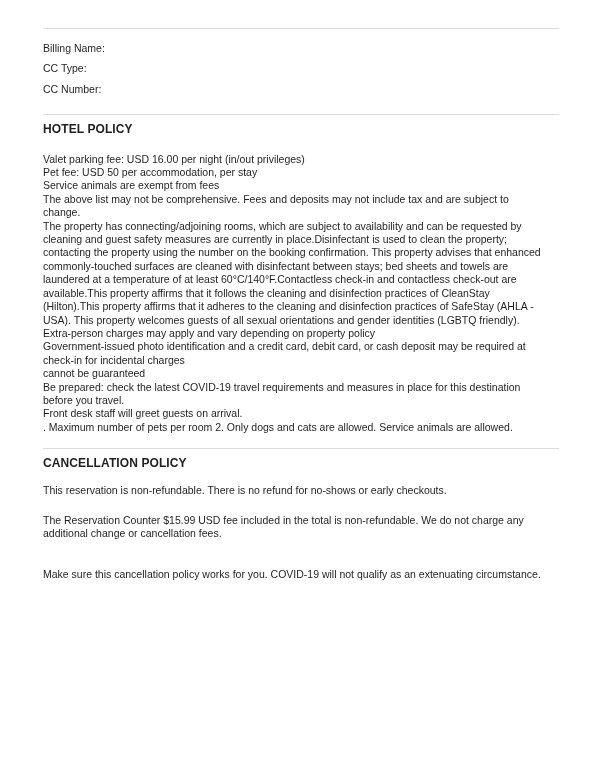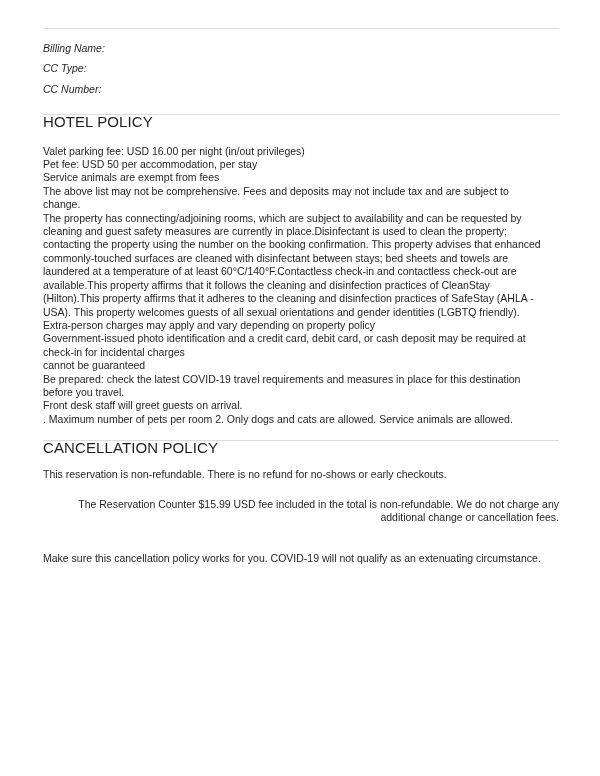--- a/index.html
+++ b/index.html
@@ -26,34 +26,34 @@
   hr.divider {
     border: none;
     border-top: 1px solid #dcdcdc;
     margin: 0;
     width: 516px;
   }
   hr.d1 { margin-top: 28px; }
   hr.d2 { margin-top: 18px; }
   hr.d3 { margin-top: 14px; }
   .billing { padding-top: 13px; }
-  .field-line { margin-bottom: 7px; white-space: pre; font-style: italic; }
+  .field-line { margin-bottom: 7px; white-space: pre; }
   .field-line:last-child { margin-bottom: 0; }
   .section-heading {
-    margin-top: 0;
-    font-size: 15px;
-    font-weight: 400;
+    margin-top: 8px;
+    font-size: 12px;
+    font-weight: 700;
     letter-spacing: 0.1px;
     white-space: pre;
   }
   .lines > div { white-space: pre; }
   .body-block { margin-top: 16px; }
   .pets-block { }
   .para-1 { margin-top: 13px; }
-  .para-2 { margin-top: 17px; text-align: right; }
+  .para-2 { margin-top: 17px; }
   .para-3 { margin-top: 27px; }
 </style>
 </head>
 <body>
 
 <div class="page">
 
   <hr class="divider d1">
 
   <div class="billing">

